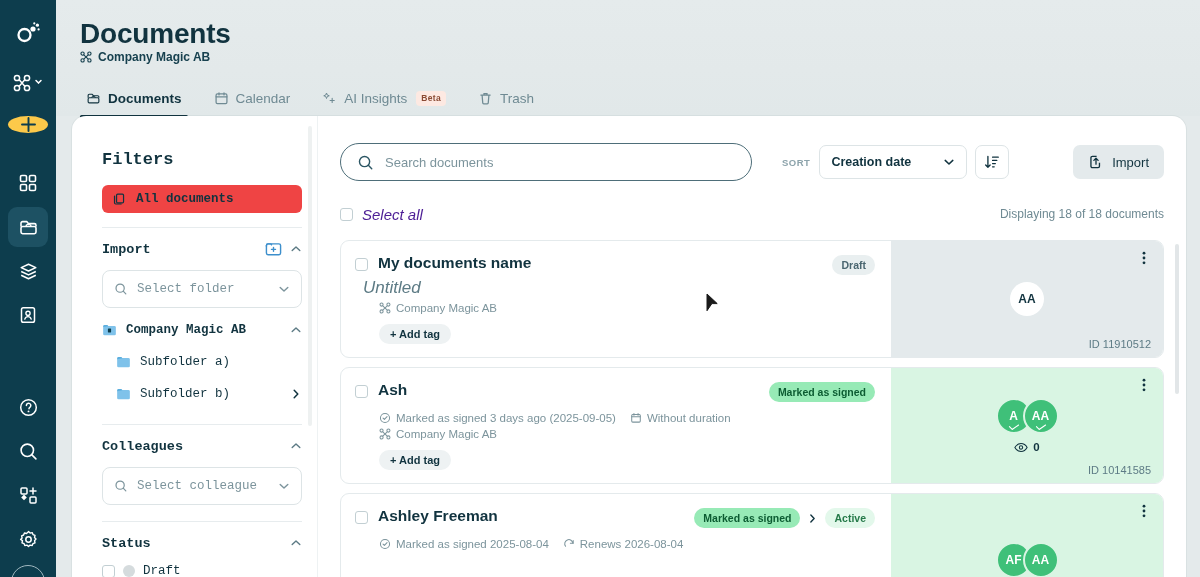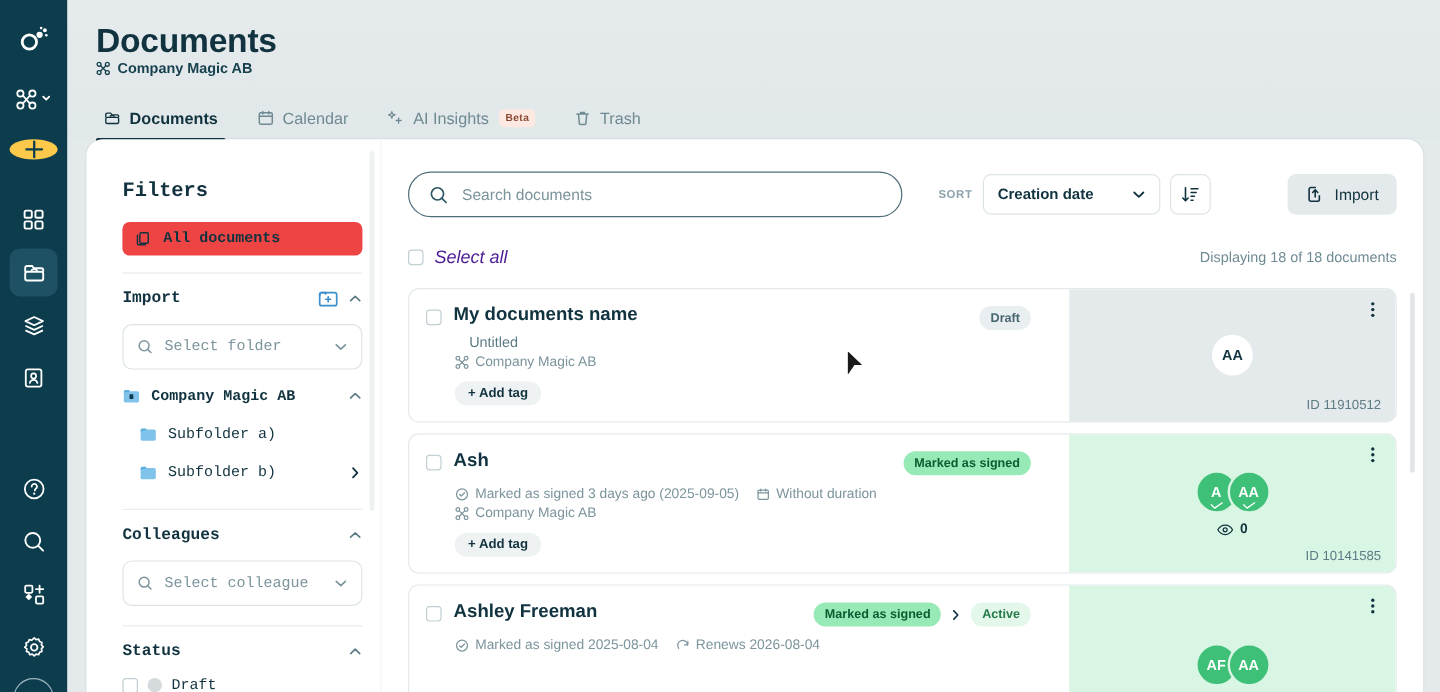--- a/index.html
+++ b/index.html
@@ -214,41 +214,40 @@
   }
   #select-all { display: flex; align-items: center; gap: 9px; font-size: 15px; color: #4c1d95; font-style: italic; }
   #displaying { margin-left: auto; font-size: 12px; color: #6f8a93; }
 
   
   .card {
     display: flex; margin-top: 9px;
     border: 1px solid #e4eaec; border-radius: 9px;
     overflow: hidden; background: #fff;
     min-height: 112px;
-    gap: 16px;
   }
   .card-left { flex: 1; padding: 14px 16px 13px 14px; }
   .card-title-row { display: flex; align-items: flex-start; }
   .card-title {
     font-size: 15.5px; font-weight: 600; color: #11333f;
     margin-left: 10px; margin-top: -1px;
   }
   .badges { margin-left: auto; display: flex; align-items: center; gap: 7px; }
   .badge {
     font-size: 10.5px; font-weight: 700;
     padding: 4px 9px; border-radius: 13px;
     white-space: nowrap;
   }
   .badge.draft { background: #e9eff0; color: #4a6670; }
   .badge.signed { background: #97eab6; color: #0c5c32; }
   .badge.active { background: #e3f8eb; color: #267a4a; }
   .badge-sep { color: #11333f; display: flex; }
   .card-sub {
-    font-size: 12px; color: #5d7b85; 
-    margin: 3px 0 0 36px;
+    font-size: 17px; color: #5d7b85; font-style: italic;
+    margin: 3px 0 0 8px;
   }
   .meta-row {
     display: flex; align-items: center; gap: 7px;
     margin: 8px 0 0 24px;
     font-size: 11.5px; color: #7c949c;
   }
   .meta-row.tight { margin-top: 4px; }
   .meta-item { display: flex; align-items: center; gap: 5px; }
   .meta-item + .meta-item { margin-left: 7px; }
   .add-tag {

